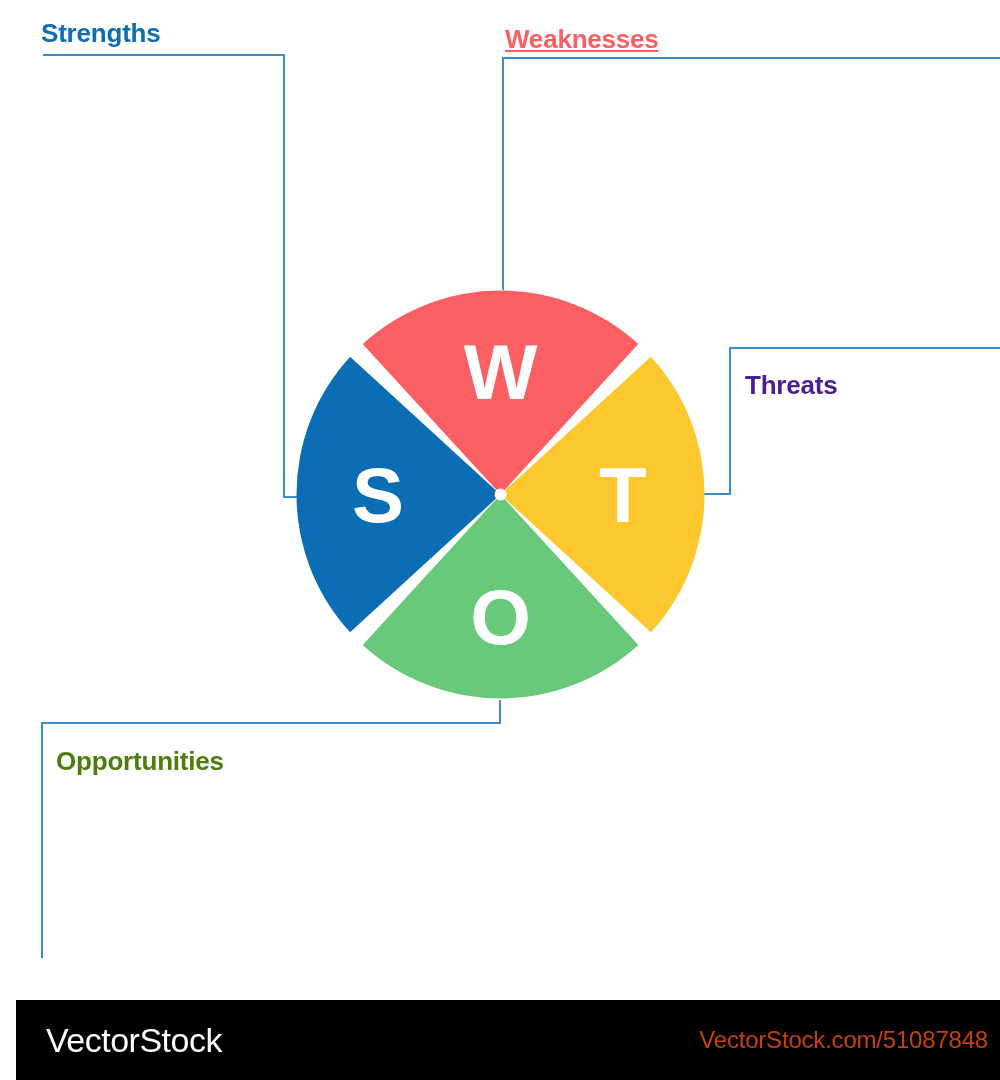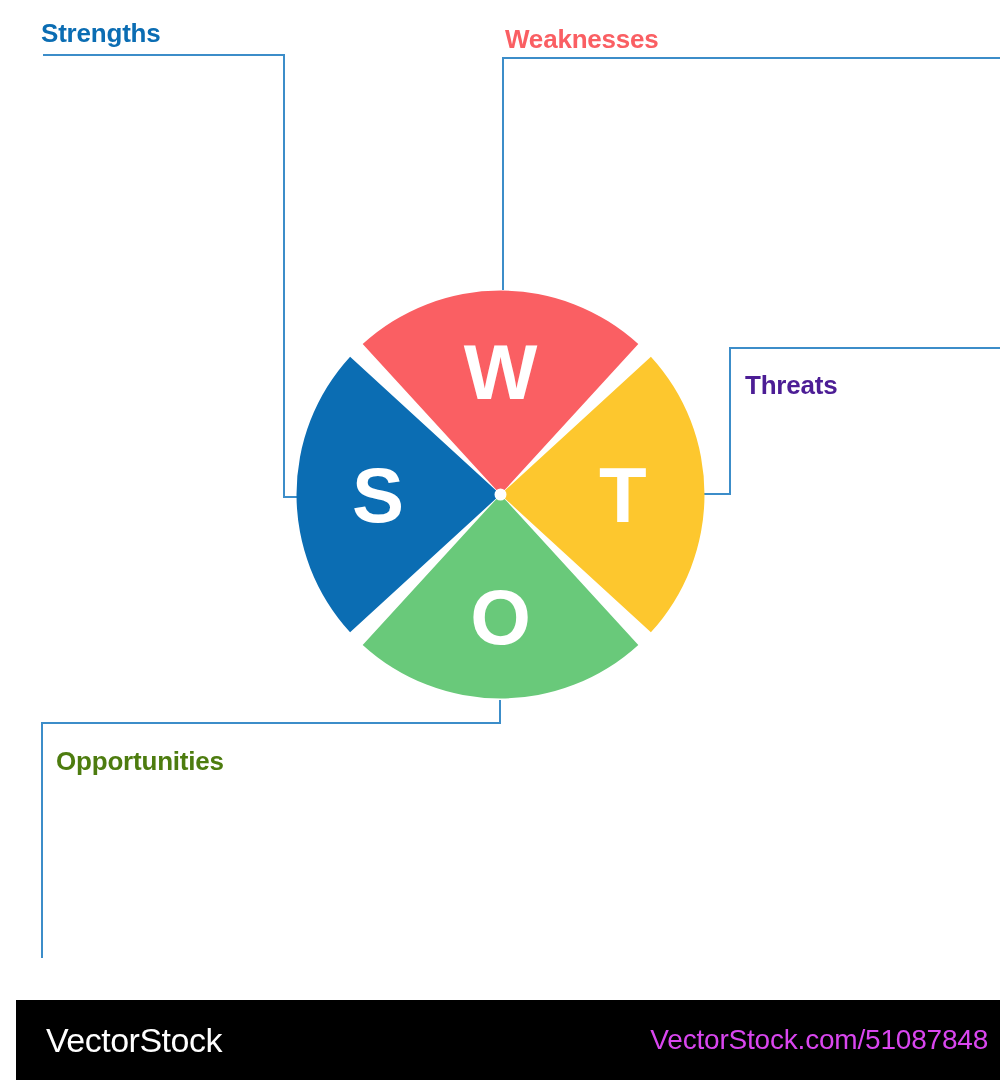--- a/index.html
+++ b/index.html
@@ -84,43 +84,43 @@
     font-size: 34px;
     font-weight: normal;
     letter-spacing: -0.5px;
     white-space: nowrap;
   }
   #footer-url {
     position: absolute;
     right: 28px;
     top: 50%;
     transform: translateY(-50%);
-    color: #d946ef;
+    color: #c2410c;
     font-family: "Liberation Sans", sans-serif;
-    font-size: 28px;
+    font-size: 24px;
     font-weight: normal;
     letter-spacing: -0.2px;
     white-space: nowrap;
   }
 </style>
 </head>
 <body>
 
 <div id="stage">
 
   <svg id="connectors" viewBox="0 0 1000 1000">
     <polyline id="conn-strengths" fill="none" stroke="#3C8DC9" stroke-width="2" points="43,55 284,55 284,497 300,497"></polyline>
     <polyline id="conn-weaknesses" fill="none" stroke="#3C8DC9" stroke-width="2" points="1000,58 503,58 503,290"></polyline>
     <polyline id="conn-threats" fill="none" stroke="#3C8DC9" stroke-width="2" points="1000,348 730,348 730,494 704,494"></polyline>
     <polyline id="conn-opportunities" fill="none" stroke="#3C8DC9" stroke-width="2" points="500,700 500,723 42,723 42,958"></polyline>
   </svg>
 
   <div class="cat-label" id="label-strengths" style="color: rgb(11, 109, 179); left: 41px; top: 20px;">Strengths</div>
 
-  <div class="cat-label" id="label-weaknesses" style="color: rgb(250, 95, 99); left: 505px; top: 26px;">Weaknesses</div>
+  <div class="cat-label" id="label-weaknesses" style="color: rgb(250, 95, 99); left: 505px; top: 26px; text-decoration: underline;">Weaknesses</div>
 
   <div class="cat-label" id="label-threats" style="color: #4c1d95; left: 745px; top: 372px;">Threats</div>
 
   <div class="cat-label" id="label-opportunities" style="color: #4d7c0f; left: 56px; top: 748px;">Opportunities</div>
 
   <div id="wheel" style="left: 296px; top: 290px; width: 409px; height: 409px;">
     <svg width="409" height="409" viewBox="0 0 409 409">
       <path id="wedge-strengths" d="M 200.08 200.45 L 54.10 66.68 A 204 204 0 0 0 54.10 342.32 L 200.08 208.55 A 6 6 0 0 1 200.08 200.45 Z" fill="#0B6DB3"></path>
       <path id="wedge-weaknesses" d="M 208.55 200.08 L 342.32 54.10 A 204 204 0 0 0 66.68 54.10 L 200.45 200.08 A 6 6 0 0 1 208.55 200.08 Z" fill="#FA5F63"></path>
       <path id="wedge-threats" d="M 208.92 208.55 L 354.90 342.32 A 204 204 0 0 0 354.90 66.68 L 208.92 200.45 A 6 6 0 0 1 208.92 208.55 Z" fill="#FDC72E"></path>

